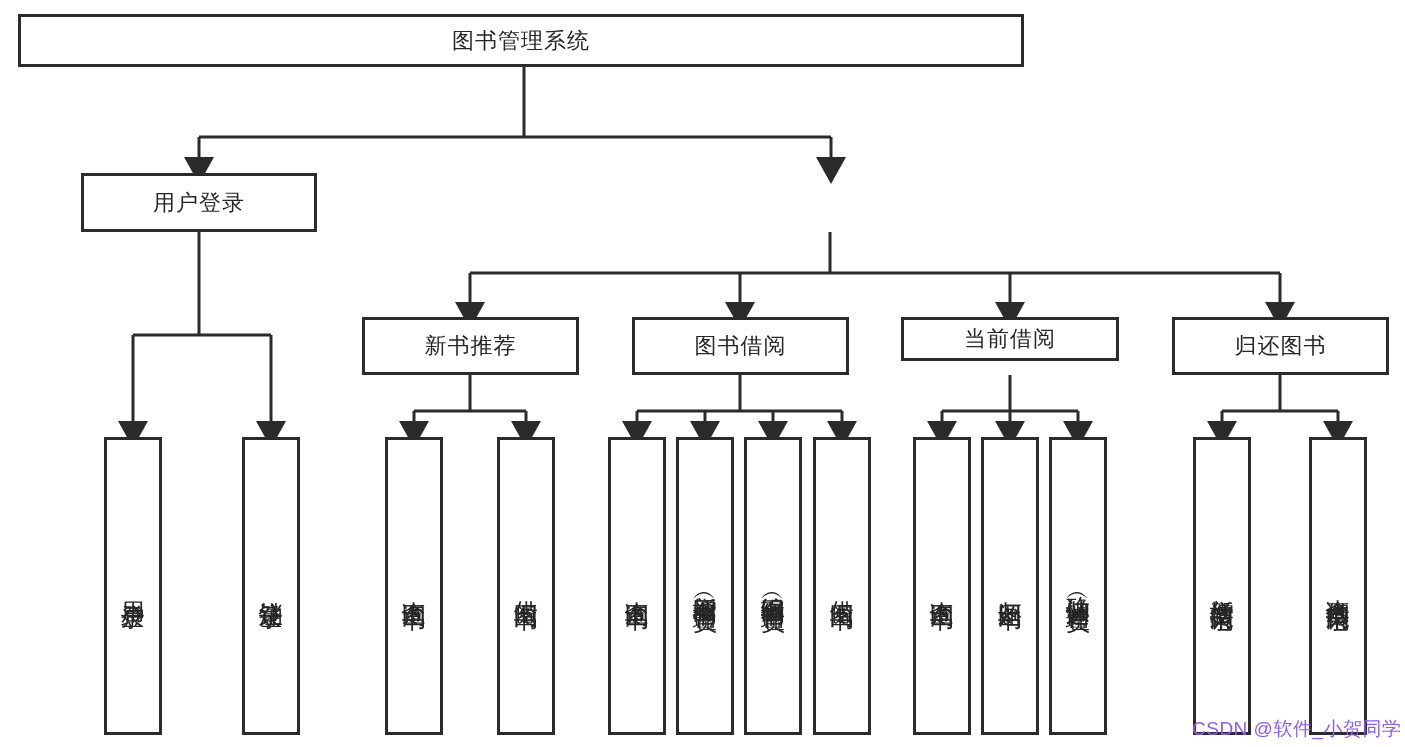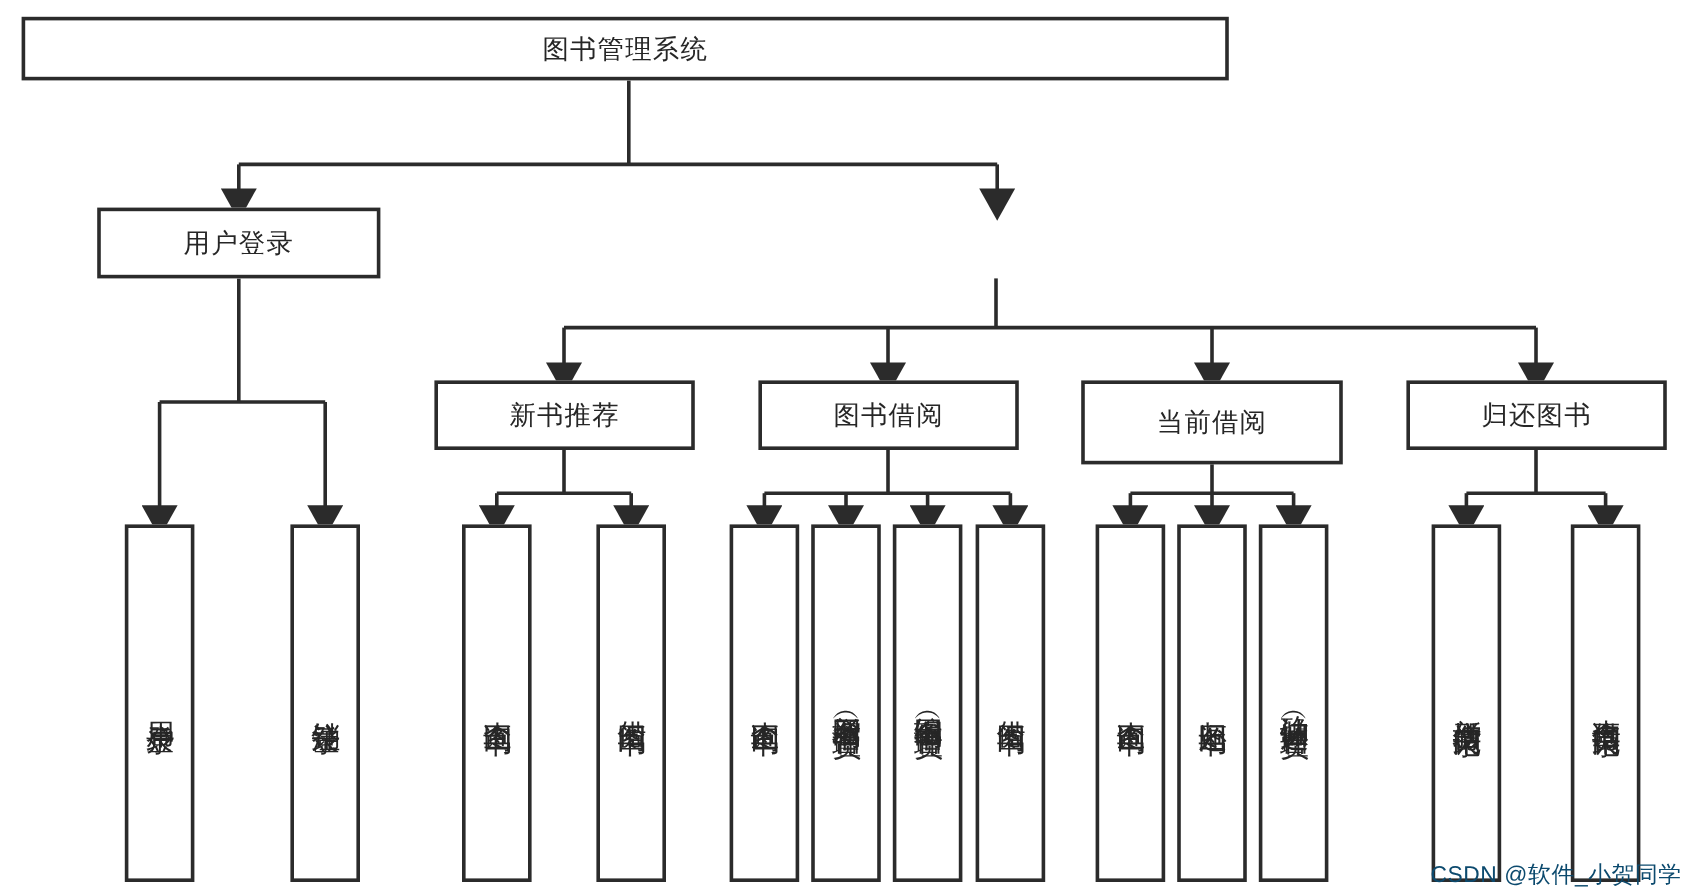--- a/index.html
+++ b/index.html
@@ -12,21 +12,21 @@
   .node.leaf{border-width:3px;}
   .node.leaf .label{
     writing-mode:vertical-rl;
     text-orientation:upright;
     font-size:24px;
     line-height:1.22;
     letter-spacing:2px;
     white-space:nowrap;
     color:#262626;
   }
-  .watermark{position:absolute;color:#0c4a6e;font-size:19px;letter-spacing:0.5px;white-space:nowrap;}
+  .watermark{position:absolute;color:#8b5cf6;font-size:19px;letter-spacing:0.5px;white-space:nowrap;}
 </style>
 </head>
 <body>
 
 <div id="canvas">
 
   <svg id="wires" viewBox="0 0 1405 747">
     <defs>
       <marker id="arw" markerWidth="10" markerHeight="10" refX="1" refY="5" orient="auto" markerUnits="strokeWidth">
         <path d="M0,0 L0,10 L9,5 z" fill="#2b2b2b"></path>
@@ -83,21 +83,21 @@
   <div class="node" style="left:81px;top:173px;width:236px;height:59px;">
     <span class="label">用户登录</span>
   </div>
 
   <div class="node" style="left:362px;top:317px;width:217px;height:58px;">
     <span class="label">新书推荐</span>
   </div>
   <div class="node" style="left:632px;top:317px;width:217px;height:58px;">
     <span class="label">图书借阅</span>
   </div>
-  <div class="node" style="left:901px;top:317px;width:218px;height:70px;">
+  <div class="node" style="left:901px;top:317px;width:218px;height:44px;">
     <span class="label">当前借阅</span>
   </div>
   <div class="node" style="left:1172px;top:317px;width:217px;height:58px;">
     <span class="label">归还图书</span>
   </div>
 
   <div class="node leaf" style="left:104px;top:437px;width:58px;height:298px;">
     <span class="label">用户登录</span>
   </div>
   <div class="node leaf" style="left:242px;top:437px;width:58px;height:298px;">

